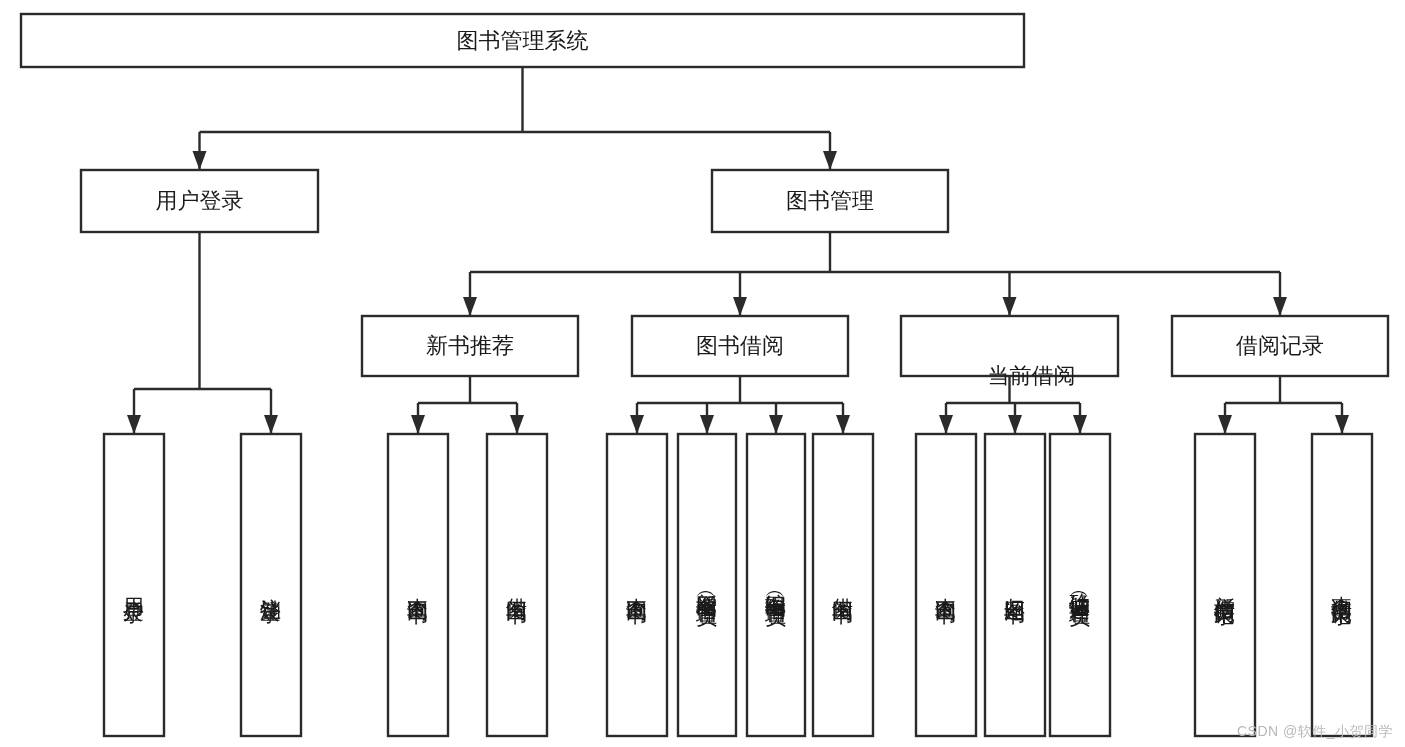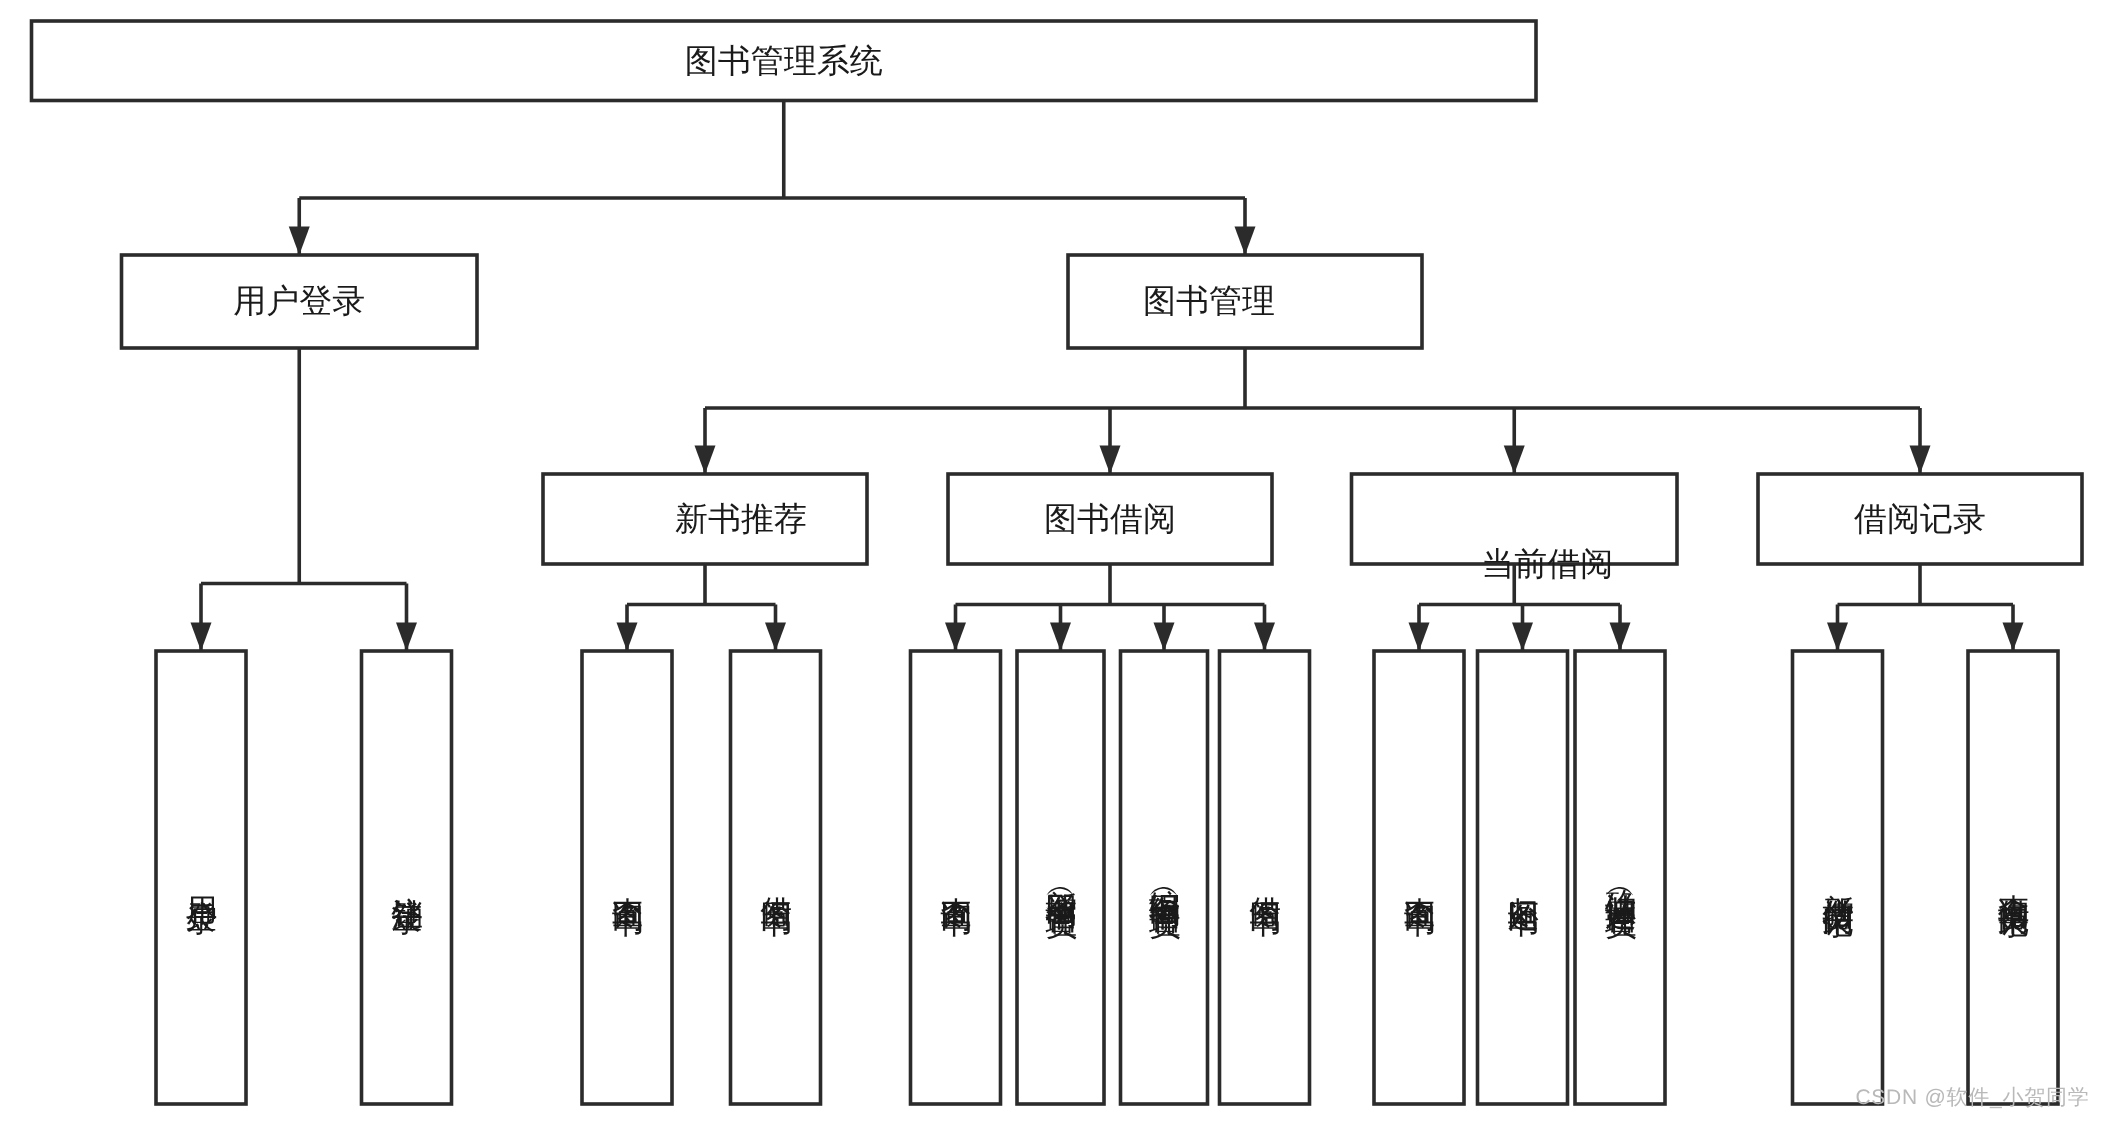--- a/index.html
+++ b/index.html
@@ -159,22 +159,22 @@
         <rect x="985" y="434" width="60" height="302" class="node-box"></rect>
         <rect x="1050" y="434" width="60" height="302" class="node-box"></rect>
         <rect x="1195" y="434" width="60" height="302" class="node-box"></rect>
         <rect x="1312" y="434" width="60" height="302" class="node-box"></rect>
       </g>
   </svg>
 
   <div id="labels-layer">
       <div class="horiz-text-wrap" style="left: 21px; top: 14px; width: 1003px; height: 53px;">图书管理系统</div>
       <div class="horiz-text-wrap" style="left: 81px; top: 170px; width: 237px; height: 62px;">用户登录</div>
-      <div class="horiz-text-wrap" style="left: 688px; top: 170px; width: 236px; height: 62px;">图书管理</div>
-      <div class="horiz-text-wrap" style="left: 362px; top: 316px; width: 216px; height: 60px; margin-left: 24px;">新书推荐</div>
+      <div class="horiz-text-wrap" style="left: 712px; top: 170px; width: 236px; height: 62px;">图书管理</div>
+      <div class="horiz-text-wrap" style="left: 362px; top: 316px; width: 216px; height: 60px;">新书推荐</div>
       <div class="horiz-text-wrap" style="left: 632px; top: 316px; width: 216px; height: 60px; font-family: Liberation Serif, serif;">图书借阅</div>
       <div class="horiz-text-wrap" style="left: 923px; top: 316px; width: 217px; height: 72px; margin-top: 24px;">当前借阅</div>
       <div class="horiz-text-wrap" style="left: 1172px; top: 316px; width: 216px; height: 60px;">借阅记录</div>
       <div class="vert-text-wrap" style="left: 104px; top: 434px; width: 60px; height: 302px;">用户登录</div>
       <div class="vert-text-wrap" style="left: 241px; top: 434px; width: 60px; height: 302px;">注销登录</div>
       <div class="vert-text-wrap" style="left: 388px; top: 434px; width: 60px; height: 302px;">查询图书</div>
       <div class="vert-text-wrap" style="left: 487px; top: 434px; width: 60px; height: 302px;">借阅图书</div>
       <div class="vert-text-wrap" style="left: 607px; top: 434px; width: 60px; height: 302px;">查询图书</div>
       <div class="vert-text-wrap" style="left: 678px; top: 434px; width: 58px; height: 302px;">新增图书（管理员）</div>
       <div class="vert-text-wrap" style="left: 747px; top: 434px; width: 58px; height: 302px;">编辑图书（管理员）</div>

